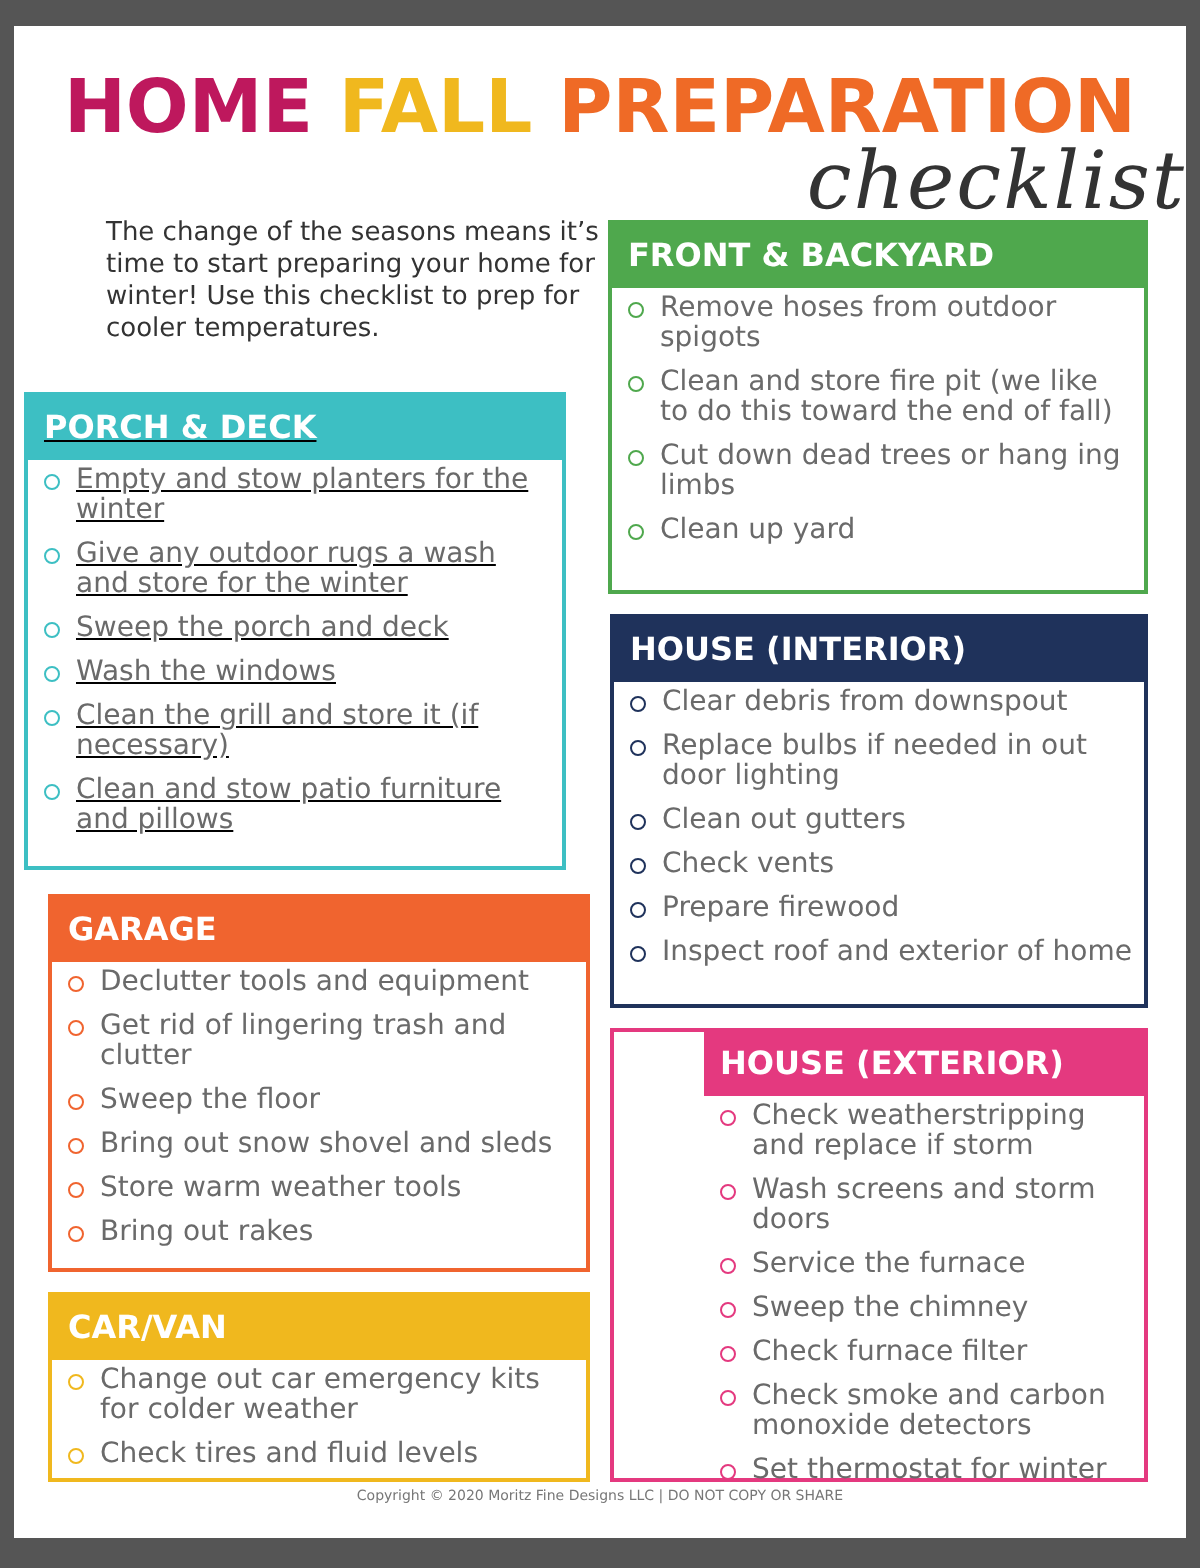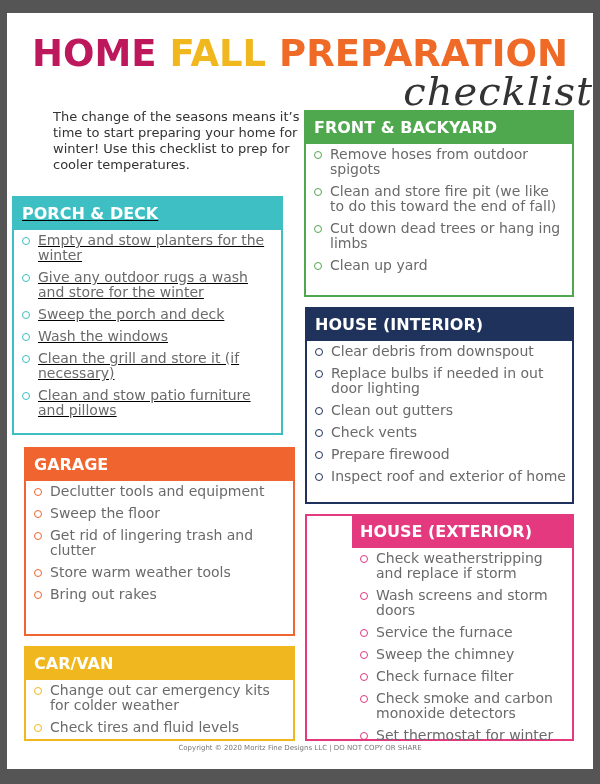--- a/index.html
+++ b/index.html
@@ -68,22 +68,23 @@
       <li><span class="bullet" style="border-color:#3dbfc3;"></span><span>Wash the windows</span></li>
       <li><span class="bullet" style="border-color:#3dbfc3;"></span><span>Clean the grill and store it (if necessary)</span></li>
       <li><span class="bullet" style="border-color:#3dbfc3;"></span><span>Clean and stow patio furniture and pillows</span></li>
     </ul>
   </div>
 
   <div class="box" style="left:17px; top:434px; width:271px; height:189px; border-color:#f0642f;">
     <div class="hdr" style="background:#f0642f;">GARAGE</div>
     <ul>
       <li><span class="bullet" style="border-color:#f0642f;"></span><span>Declutter tools and equipment</span></li>
+      <li><span class="bullet" style="border-color:#f0642f;"></span><span>Get rid of lingering trash and clutter</span></li>
       <li><span class="bullet" style="border-color:#f0642f;"></span><span>Sweep the floor</span></li>
-      <li><span class="bullet" style="border-color:#f0642f;"></span><span>Get rid of lingering trash and clutter</span></li>
+      <li><span class="bullet" style="border-color:#f0642f;"></span><span>Bring out snow shovel and sleds</span></li>
       <li><span class="bullet" style="border-color:#f0642f;"></span><span>Store warm weather tools</span></li>
       <li><span class="bullet" style="border-color:#f0642f;"></span><span>Bring out rakes</span></li>
     </ul>
   </div>
 
   <div class="box" style="left:17px; top:633px; width:271px; height:95px; border-color:#f0b81e;">
     <div class="hdr" style="background:#f0b81e;">CAR/VAN</div>
     <ul>
       <li><span class="bullet" style="border-color:#f0b81e;"></span><span>Change out car emergency kits for colder weather</span></li>
       <li><span class="bullet" style="border-color:#f0b81e;"></span><span>Check tires and fluid levels</span></li>

